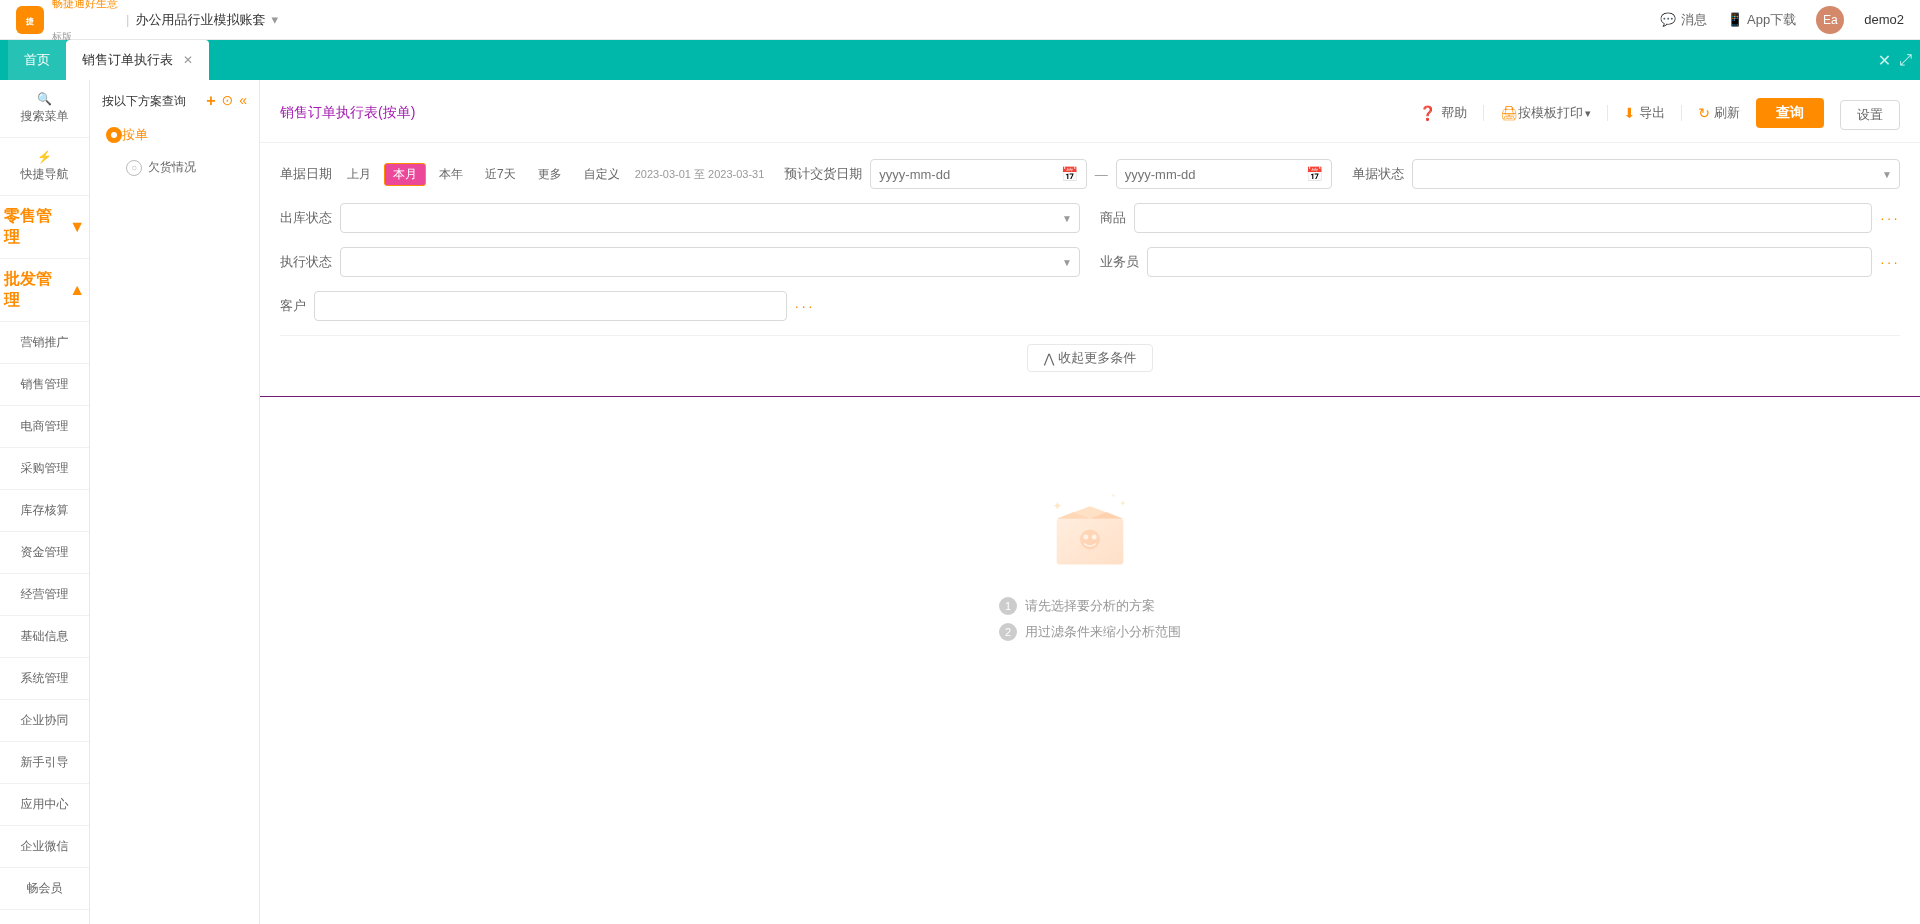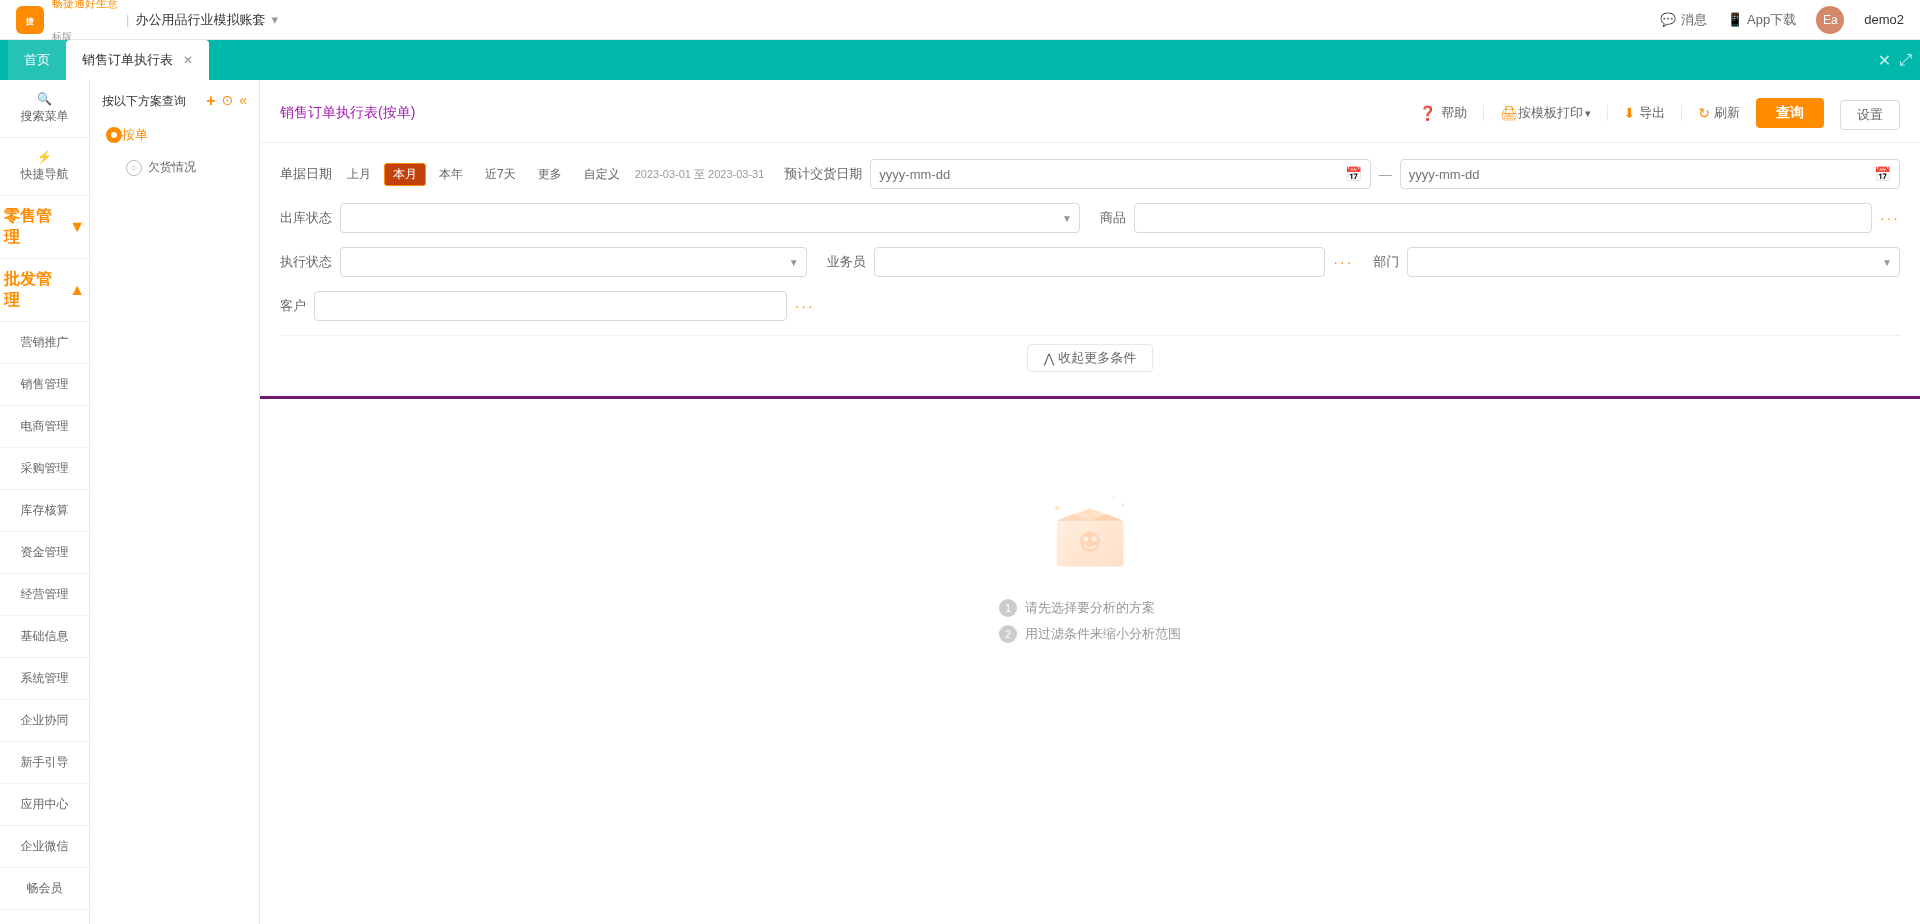--- a/index.html
+++ b/index.html
@@ -166,21 +166,21 @@
       font-size: 13px;
       color: #666;
       cursor: pointer;
     }
     .action-icon { font-size: 14px; color: #ff8c00; }
 
     
     .filter-section {
       background: #fff;
       padding: 16px 20px;
-      border-bottom: 3px solid #701a75;
+      border-bottom: 1px solid #701a75;
     }
     .filter-row {
       display: flex;
       align-items: center;
       gap: 20px;
       margin-bottom: 14px;
     }
     .filter-row:last-child { margin-bottom: 0; }
     .filter-group {
       display: flex;
@@ -273,21 +273,21 @@
     }
     .quick-date-btn {
       padding: 2px 8px;
       border-radius: 3px;
       font-size: 12px;
       cursor: pointer;
       border: 1px solid transparent;
       color: #666;
       background: none;
     }
-    .quick-date-btn.active { background: #c2410c; color: #fff; border-color: #ff8c00; }
+    .quick-date-btn.active { background: #ec4899; color: #fff; border-color: #ff8c00; }
     .date-range-text { font-size: 11px; color: #999; }
 
     
     .more-btn {
       color: #ff8c00;
       cursor: pointer;
       font-size: 14px;
       letter-spacing: 2px;
     }
 
@@ -574,20 +574,28 @@
                 <span class="date-cal-icon">📅</span>
               </div>
               <span class="date-separator">—</span>
               <div class="date-input-wrap">
                 <input type="text" placeholder="yyyy-mm-dd" style="">
                 <span class="date-cal-icon">📅</span>
               </div>
             </div>
           </div>
 
+          <div class="filter-group" style="flex: 1;">
+            <span class="filter-label">单据状态</span>
+            <div class="filter-select-wrap">
+              <select>
+                <option value=""></option>
+              </select>
+            </div>
+          </div>
         </div>
 
         <div class="filter-row">
           <div class="filter-group" style="flex: 1;">
             <span class="filter-label">出库状态</span>
             <div class="filter-select-wrap">
               <select>
                 <option value=""></option>
               </select>
             </div>
@@ -606,28 +614,20 @@
               <select>
                 <option value=""></option>
               </select>
             </div>
           </div>
           <div class="filter-group" style="flex: 1;">
             <span class="filter-label">业务员</span>
             <input class="filter-input" style="flex: 1 1 0%;">
             <span class="more-btn">···</span>
           </div>
-          <div class="filter-group" style="flex: 1;">
-            <span class="filter-label">部门</span>
-            <div class="filter-select-wrap">
-              <select>
-                <option value=""></option>
-              </select>
-            </div>
-          </div>
         </div>
 
         <div class="filter-row">
           <div class="filter-group" style="flex: 0 0 33%;">
             <span class="filter-label">客户</span>
             <input class="filter-input" style="flex: 1 1 0%;">
             <span class="more-btn">···</span>
           </div>
         </div>
 

